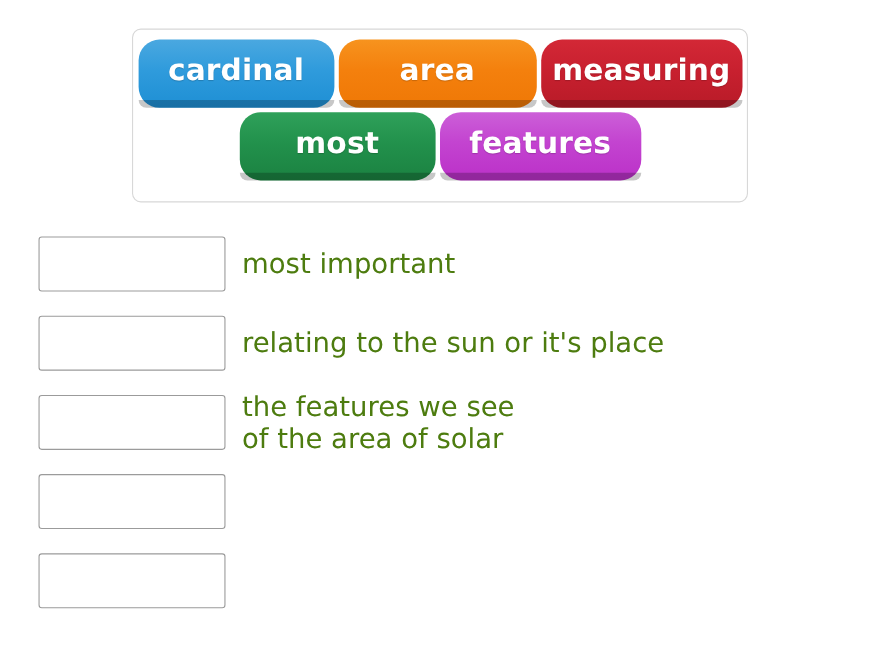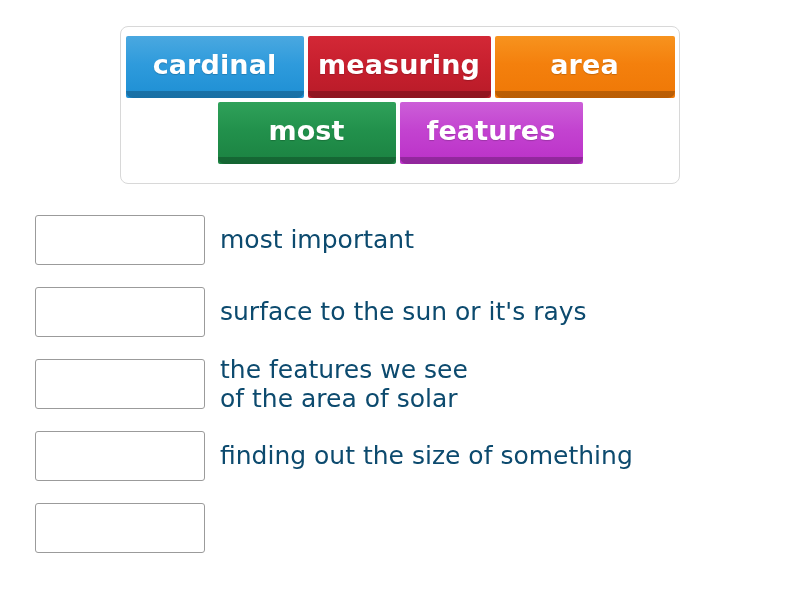--- a/index.html
+++ b/index.html
@@ -32,21 +32,21 @@
     align-items: flex-start;
     gap: 4px;
   }
   #bank-row-1 { margin-top: 9px; }
   #bank-row-2 { margin-top: 4px; }
 
   .tile {
     position: relative;
     height: 62px;
     box-sizing: border-box;
-    border-radius: 2px;
+    border-radius: 19px;
     display: flex;
     align-items: center;
     justify-content: center;
     color: #ffffff;
     font-weight: bold;
     font-size: 27px;
     letter-spacing: 0.1px;
     padding: 0 10px 5px 10px;
     white-space: nowrap;
     cursor: move;
@@ -91,65 +91,64 @@
     margin-left: 35px;
     box-sizing: border-box;
     background: #ffffff;
     border: 1px solid #9b9b9b;
     border-radius: 3px;
     flex: 0 0 auto;
   }
 
   .definition {
     margin-left: 15px;
-    color: #0c4a6e;
+    color: #4d7c0f;
     font-size: 25px;
     line-height: 1.18;
     font-weight: 400;
     white-space: pre-line;
   }
 </style>
 </head>
 <body>
 
 <div id="word-bank">
 
   <div class="bank-row" id="bank-row-1">
     <div class="tile blue">cardinal</div>
+    <div class="tile orange">area</div>
     <div class="tile red">measuring</div>
-    <div class="tile orange">area</div>
   </div>
 
   <div class="bank-row" id="bank-row-2">
     <div class="tile green">most</div>
     <div class="tile magenta">features</div>
   </div>
 
 </div>
 
 <div id="answers">
 
   <div class="answer-row">
     <div class="drop-zone"></div>
     <div class="definition">most important</div>
   </div>
 
   <div class="answer-row">
     <div class="drop-zone"></div>
-    <div class="definition">surface to the sun or it's rays</div>
+    <div class="definition">relating to the sun or it's place</div>
   </div>
 
   <div class="answer-row">
     <div class="drop-zone"></div>
     <div class="definition">the features we see
 of the area of solar</div>
   </div>
 
   <div class="answer-row">
     <div class="drop-zone"></div>
-    <div class="definition">finding out the size of something</div>
   </div>
 
   <div class="answer-row">
     <div class="drop-zone"></div>
   </div>
 
 </div>
 
 </body></html>

